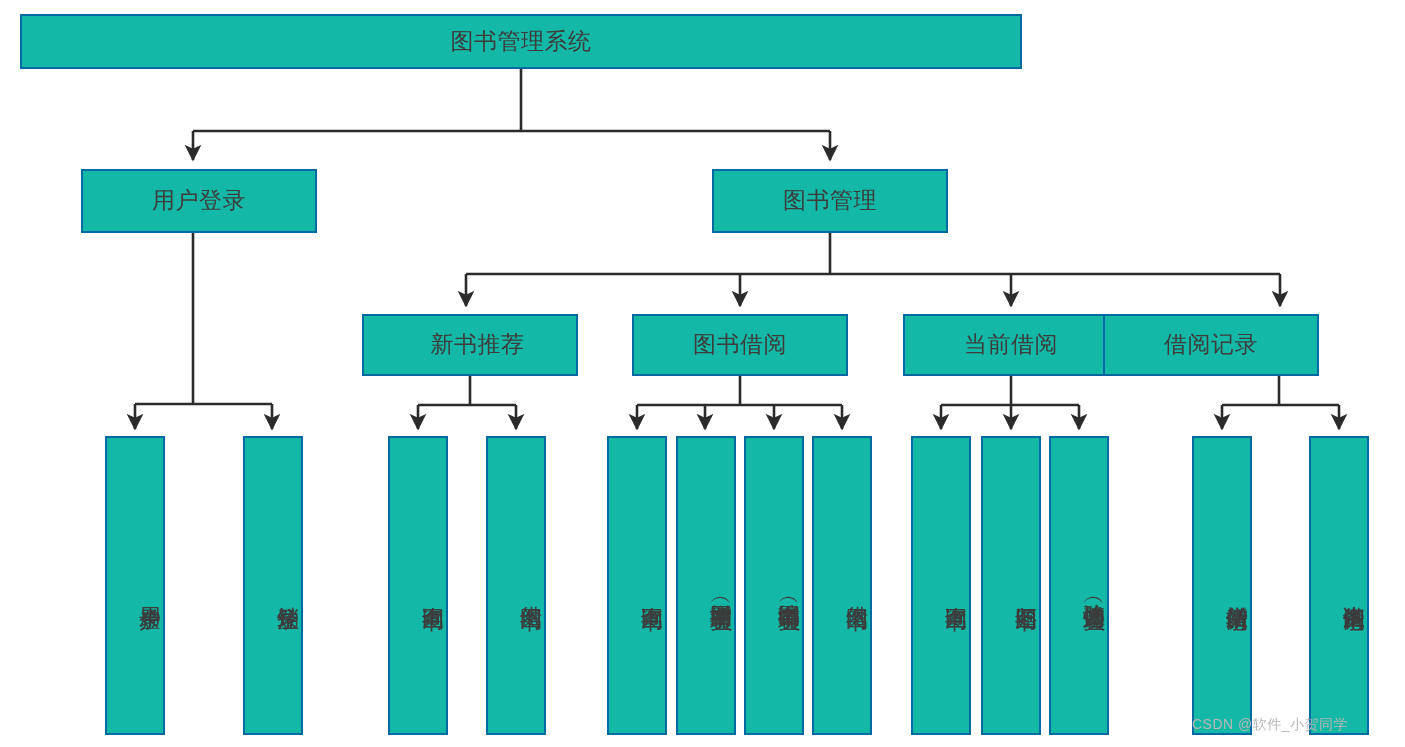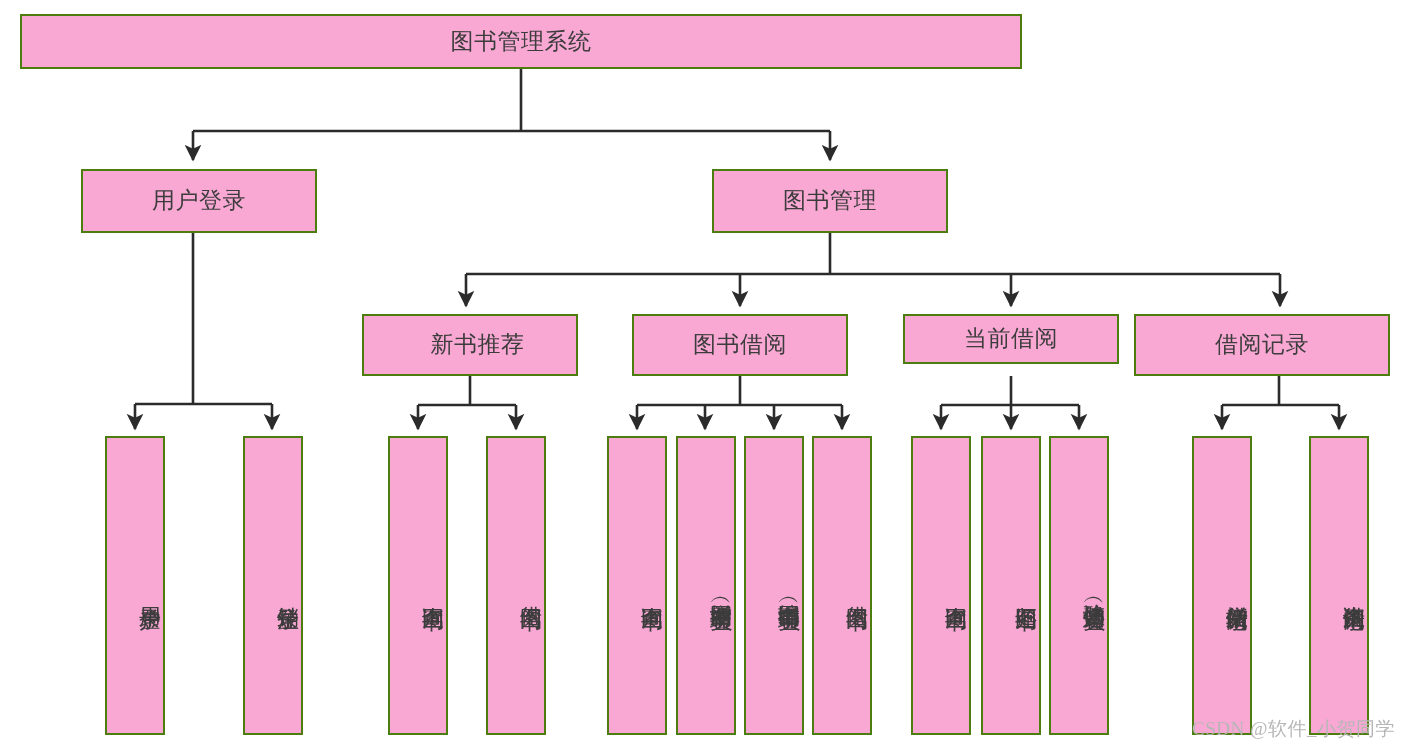--- a/index.html
+++ b/index.html
@@ -22,22 +22,22 @@
     position: absolute;
     left: 0;
     top: 0;
     width: 1405px;
     height: 747px;
     pointer-events: none;
   }
   .node {
     position: absolute;
     box-sizing: border-box;
-    background: #f9a8d4;
-    border: 2px solid #4d7c0f;
+    background: #14b8a6;
+    border: 2px solid #0369a1;
     display: flex;
     align-items: center;
     justify-content: center;
     color: #3c3c3c;
     z-index: 2;
   }
   .node-h {
     font-size: 23px;
     line-height: 1.1;
     letter-spacing: 0.5px;
@@ -55,24 +55,23 @@
   }
   .node-v > span {
     display: block;
     writing-mode: vertical-rl;
     text-orientation: upright;
   }
   .watermark {
     position: absolute;
     z-index: 5;
     color: #b6b6b6;
-    font-size: 19px;
+    font-size: 14px;
     white-space: nowrap;
     letter-spacing: 0.5px;
-    font-family: Liberation Serif, serif;
   }
 </style>
 </head>
 <body>
 
 <div id="diagram-root">
 
   <svg id="edge-layer" viewBox="0 0 1405 747" width="1405" height="747" xmlns="http://www.w3.org/2000/svg">
     <defs>
       <marker id="arrow" viewBox="0 0 12 12" refX="10" refY="6" markerWidth="7" markerHeight="7" orient="auto-start-reverse">
@@ -133,24 +132,24 @@
   <div class="node node-h" style="left:712px; top:169px; width:236px; height:64px;">
     <span>图书管理</span>
   </div>
 
   <div class="node node-h" style="left:362px; top:314px; width:216px; height:62px;padding-left:15px;">
     <span>新书推荐</span>
   </div>
   <div class="node node-h" style="left:632px; top:314px; width:216px; height:62px;justify-content:center;">
     <span>图书借阅</span>
   </div>
-  <div class="node node-h" style="left:903px; top:314px; width:216px; height:50px;">
+  <div class="node node-h" style="left:903px; top:314px; width:216px; height:62px;">
     <span>当前借阅</span>
   </div>
-  <div class="node node-h" style="left:1134px; top:314px; width:256px; height:62px;">
+  <div class="node node-h" style="left:1103px; top:314px; width:216px; height:62px;">
     <span>借阅记录</span>
   </div>
 
   <div class="node node-v" style="left:105px; top:436px; width:60px; height:299px;">
     <span>用户登录</span>
   </div>
   <div class="node node-v" style="left:243px; top:436px; width:60px; height:299px;">
     <span>注销登录</span>
   </div>
 

